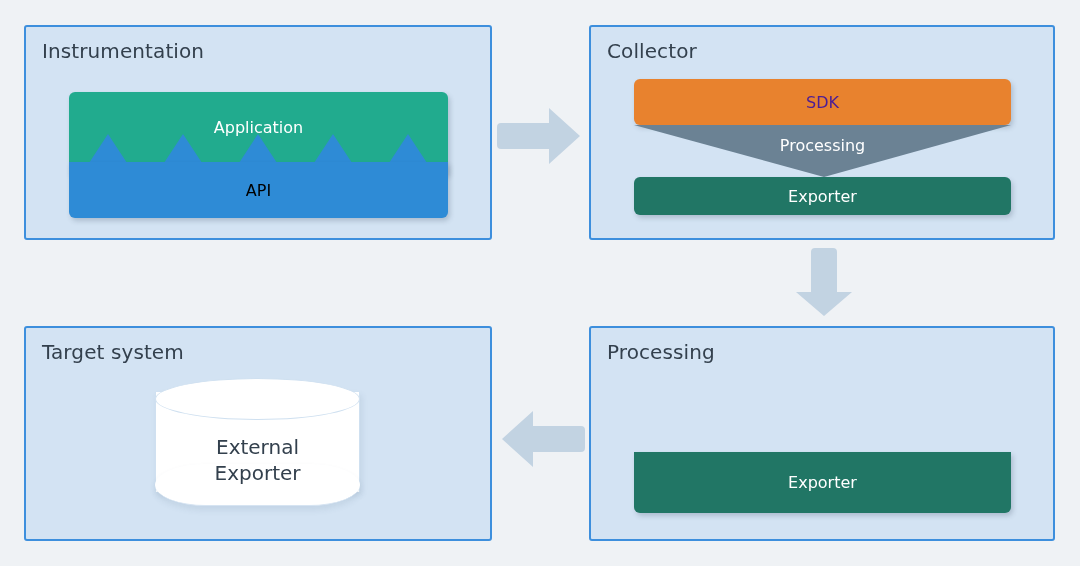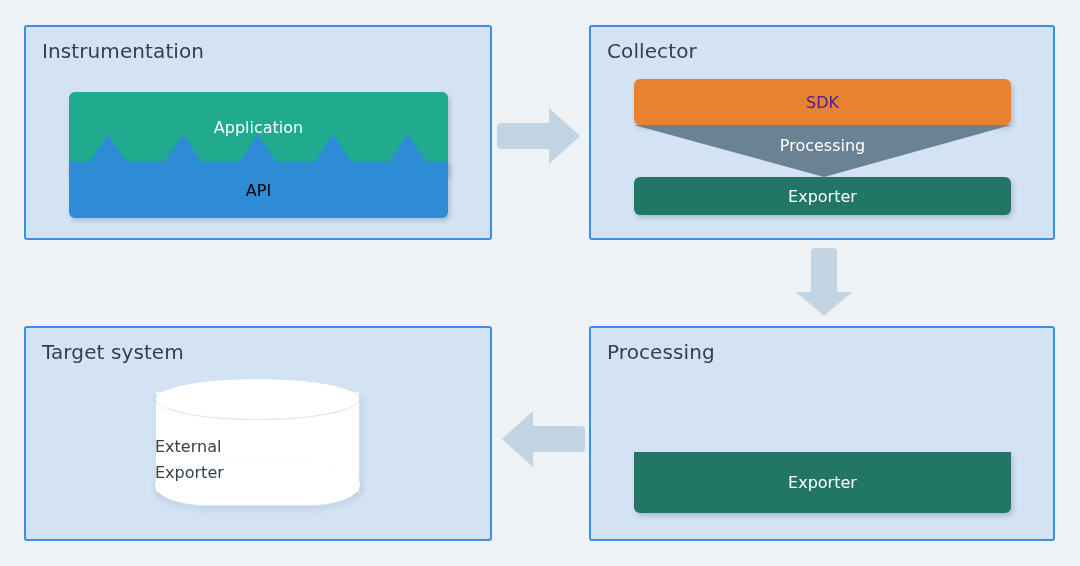--- a/index.html
+++ b/index.html
@@ -159,21 +159,22 @@
     width: 205px; height: 42px;
     background: #ffffff;
     border: 1px solid #cfe0f0;
     border-radius: 50%;
     box-sizing: border-box;
   }
   .cyl-label {
     position: absolute;
     left: 0; top: 56px;
     width: 205px;
-    font-size: 16px;
+    text-align: center;
+    font-size: 20px;
     line-height: 26px;
     color: #33404d;
   }
 
   
   .arrow { position: absolute; }
   .arrow svg { display: block; }
   #arrow-instrumentation-transport { left: 497px; top: 105px; width: 85px; height: 62px; }
   #arrow-transport-processing      { left: 793px; top: 248px; width: 62px; height: 70px; }
   #arrow-processing-target         { left: 500px; top: 408px; width: 85px; height: 62px; }

